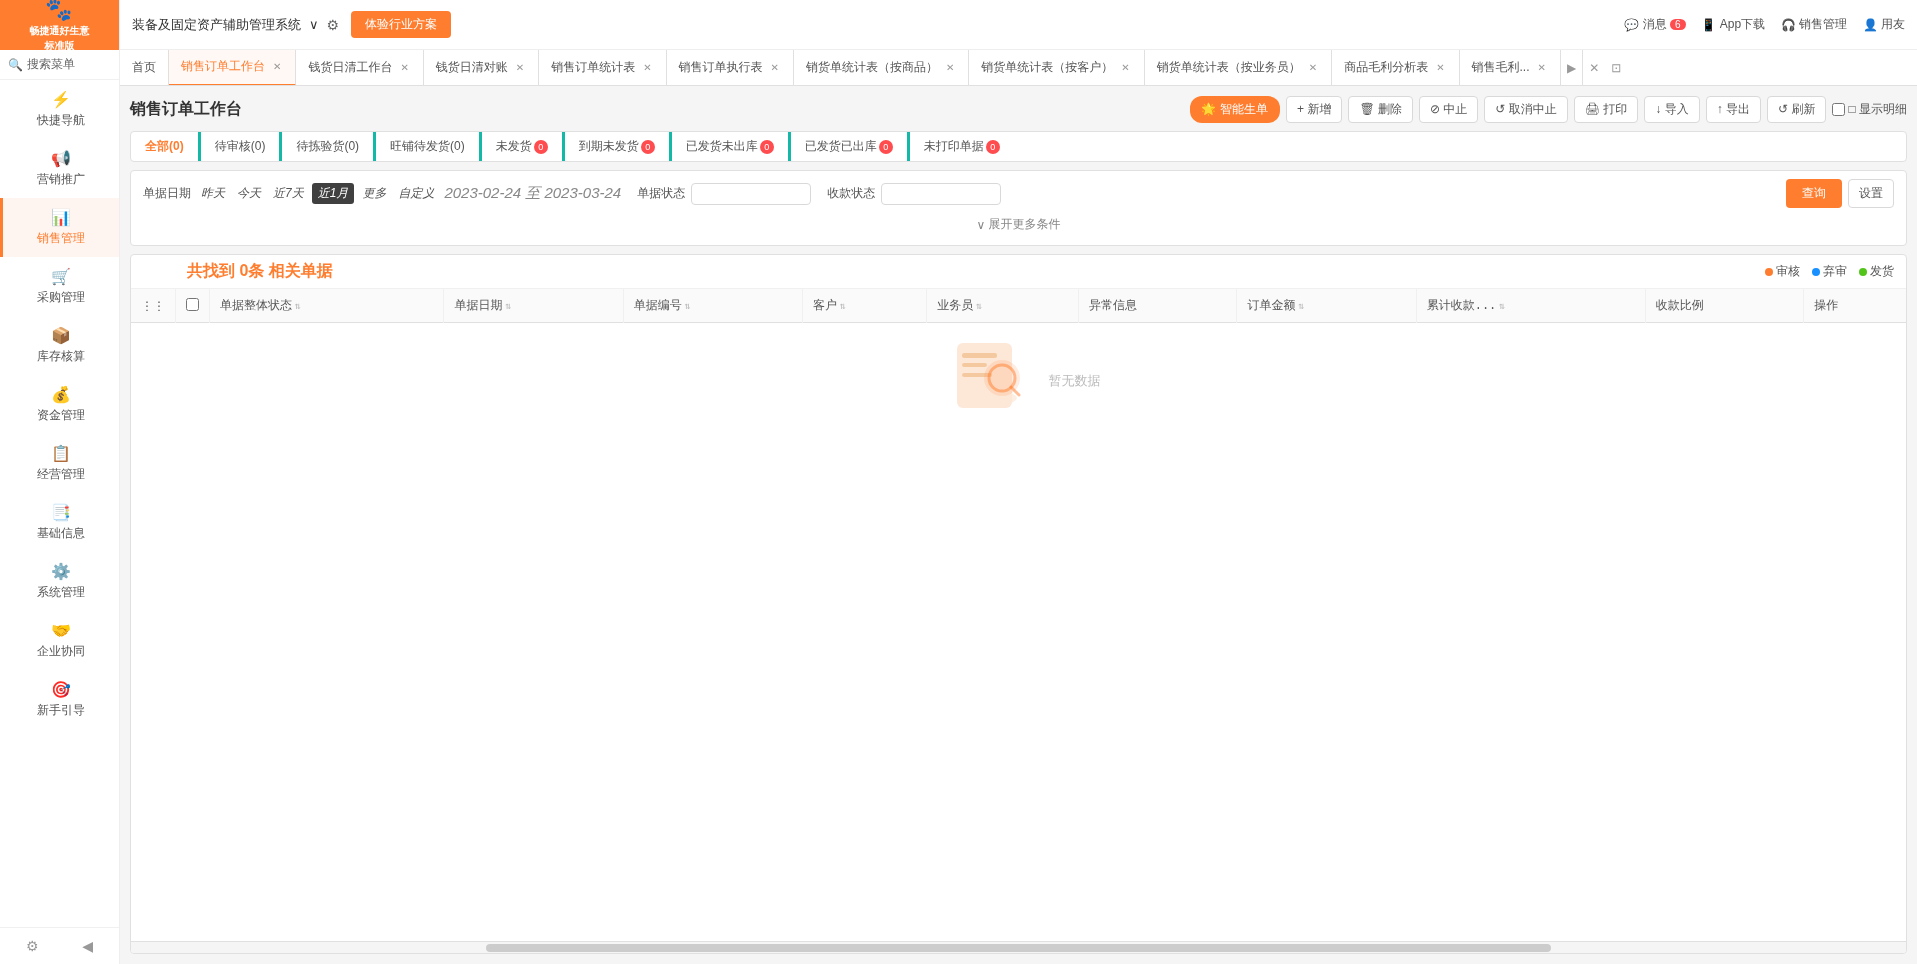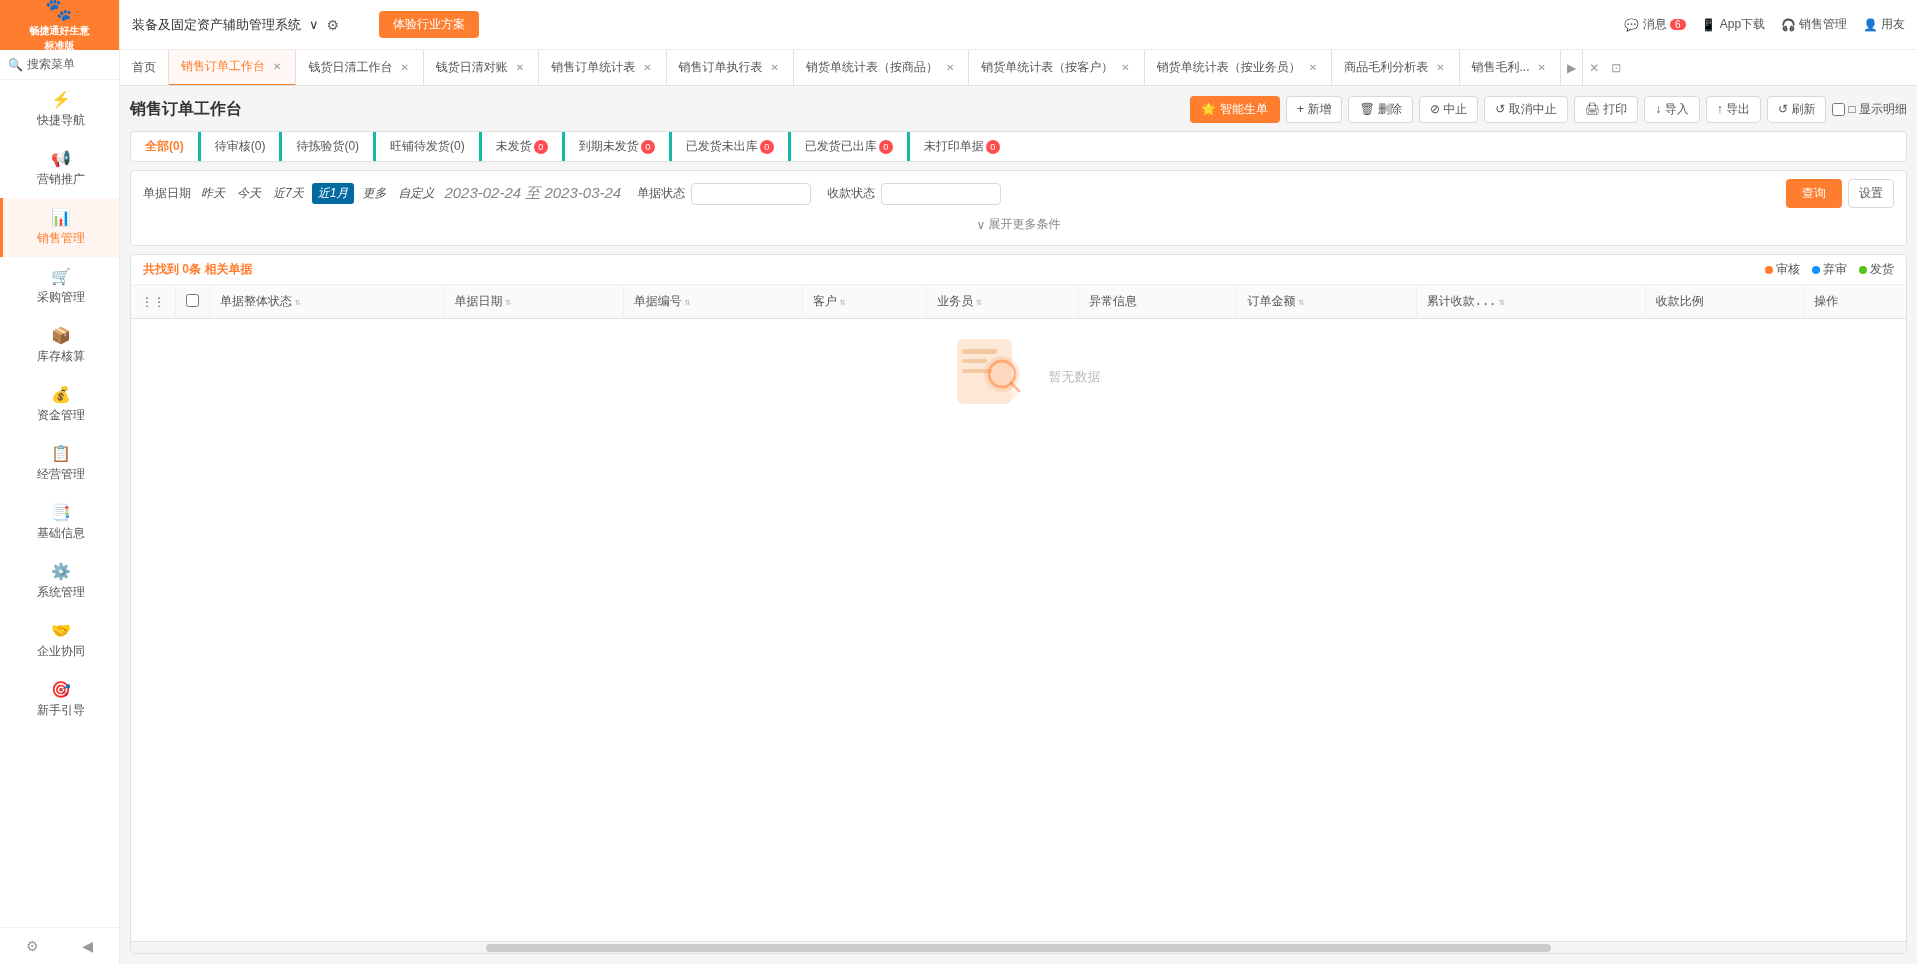--- a/index.html
+++ b/index.html
@@ -94,21 +94,20 @@
       gap: 4px;
     }
     .topbar-btn-primary {
       background: #ff7d2e;
       color: #fff;
       border: none;
       padding: 5px 14px;
       border-radius: 4px;
       cursor: pointer;
       font-size: 12px;
-      margin-left: 28px;
     }
     .topbar-gear { color: #666; font-size: 14px; cursor: pointer; margin-right: 4px; }
     .topbar-right {
       margin-left: auto;
       display: flex;
       align-items: center;
       gap: 16px;
       font-size: 12px;
       color: #555;
     }
@@ -216,21 +215,21 @@
     .page-actions {
       display: flex;
       align-items: center;
       gap: 6px;
     }
     .btn-smart {
       background: #ff7d2e;
       color: #fff;
       border: none;
       padding: 5px 12px;
-      border-radius: 4px;
+      border-radius: 12px;
       cursor: pointer;
       font-size: 12px;
       display: flex;
       align-items: center;
       gap: 3px;
     }
     .btn-action {
       background: #fff;
       color: #555;
       border: 1px solid #d9d9d9;
@@ -300,21 +299,21 @@
       gap: 4px;
     }
     .date-opt {
       font-size: 12px;
       color: #555;
       cursor: pointer;
       padding: 2px 4px;
       font-style: italic;
     }
     .date-opt.active-date {
-      background: #0369a1;
+      background: #404040;
       color: #fff;
       border-radius: 3px;
       padding: 2px 6px;
     }
     .filter-select {
       border: 1px solid #d9d9d9;
       border-radius: 4px;
       padding: 3px 20px 3px 8px;
       font-size: 12px;
       background: #fff;
@@ -354,21 +353,21 @@
       flex-direction: column;
       overflow: hidden;
     }
     .table-toolbar {
       display: flex;
       align-items: center;
       justify-content: space-between;
       padding: 6px 12px;
       border-bottom: 1px solid #f0f0f0;
     }
-    .table-count { font-size: 12px; color: #333; }
+    .table-count { font-size: 16px; color: #333; margin-left: 44px; }
     .table-count span { color: #ff7d2e; font-weight: bold; }
     .table-quick-actions {
       display: flex;
       align-items: center;
       gap: 12px;
     }
     .quick-action {
       font-size: 12px;
       color: #555;
       cursor: pointer;

